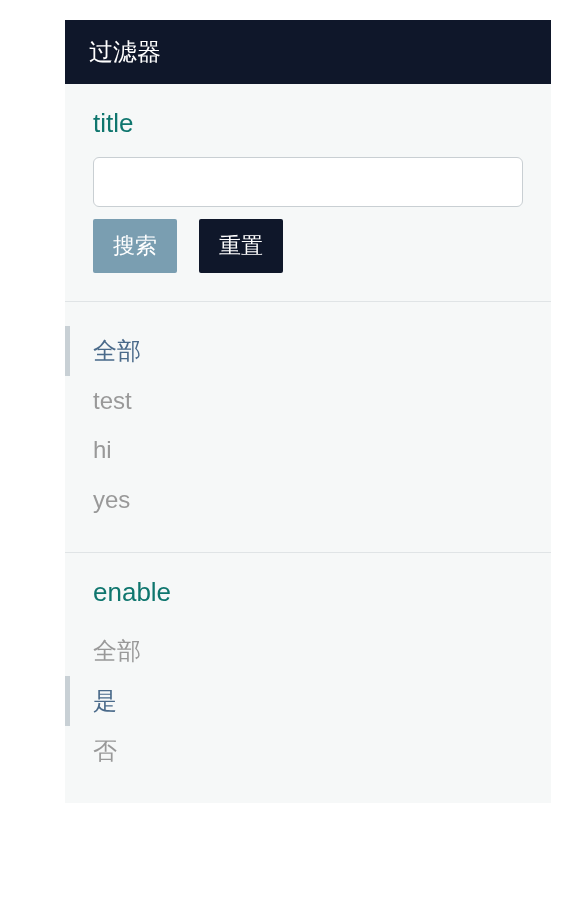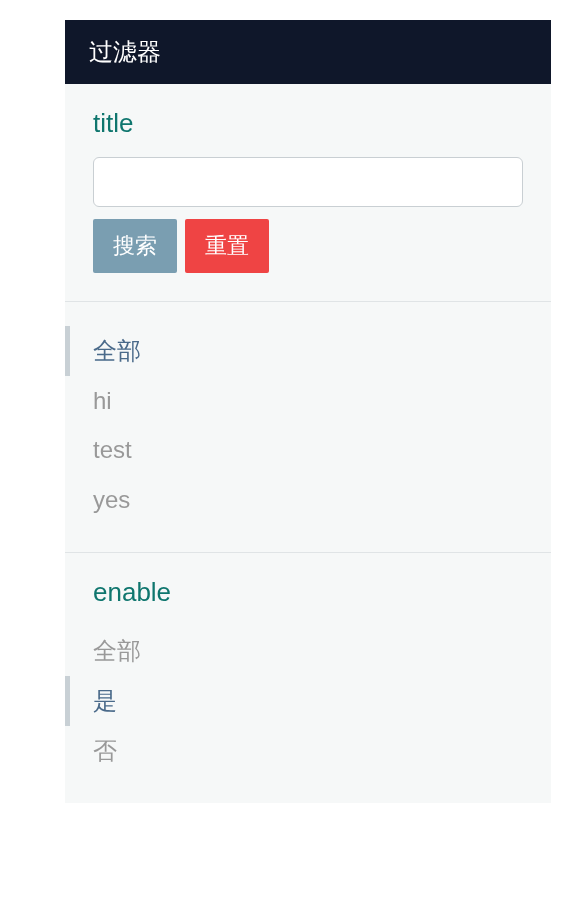--- a/index.html
+++ b/index.html
@@ -56,21 +56,22 @@
       color: #ffffff;
       font-size: 22px;
       padding: 12px 20px;
       cursor: pointer;
       font-weight: 400;
     }
     .btn-search {
       background: #7a9eb1;
     }
     .btn-reset {
-      background: #ef4444;
+      background: #0f172a;
+      margin-left: 14px;
     }
     .link-list {
       margin-left: -28px;
     }
     .link-item {
       font-size: 24px;
       color: #999;
       padding: 8px 0 8px 28px;
       cursor: pointer;
       line-height: 1.4;
@@ -94,22 +95,22 @@
     <input type="text" class="text-input" value="" style="">
     <div class="button-row">
       <button class="btn btn-search">搜索</button>
       <button class="btn btn-reset">重置</button>
     </div>
   </div>
 
   <div class="panel-section">
     <div class="link-list">
       <div class="link-item selected">全部</div>
+      <div class="link-item">test</div>
       <div class="link-item">hi</div>
-      <div class="link-item">test</div>
       <div class="link-item">yes</div>
     </div>
   </div>
 
   <div class="panel-section">
     <div class="section-label">enable</div>
     <div class="link-list">
       <div class="link-item">全部</div>
       <div class="link-item selected">是</div>
       <div class="link-item">否</div>

